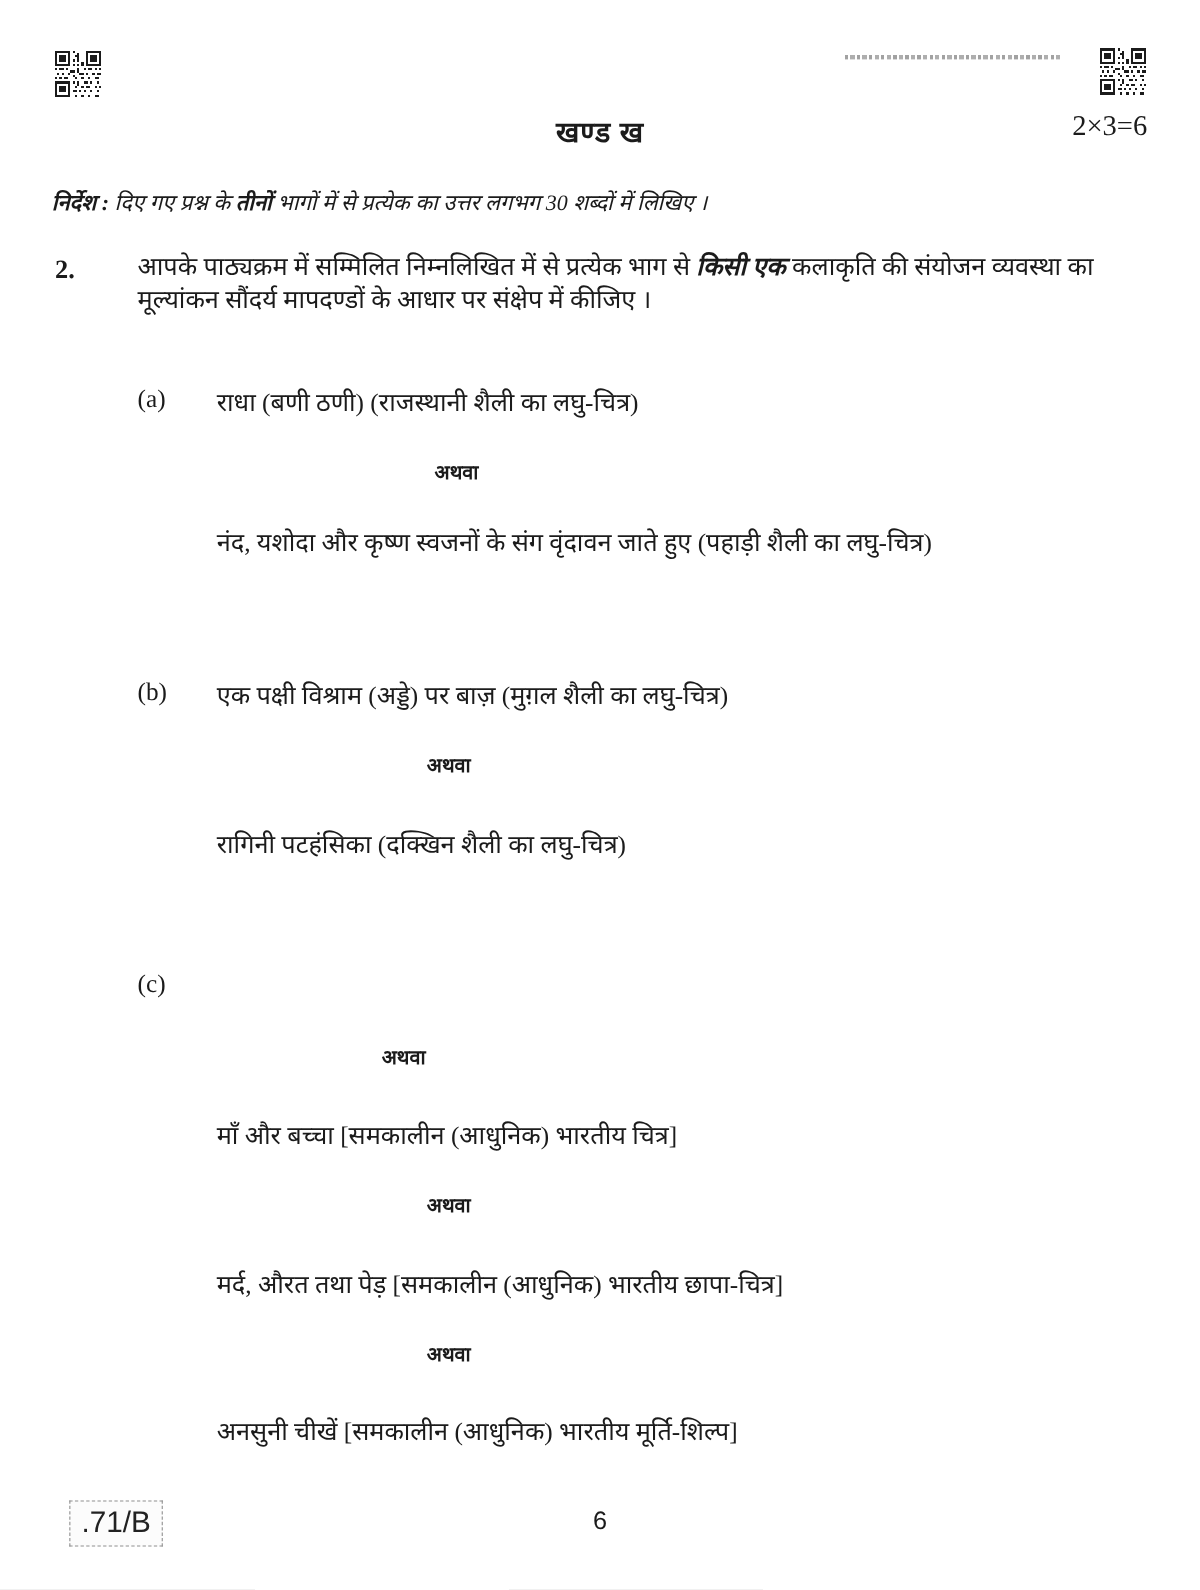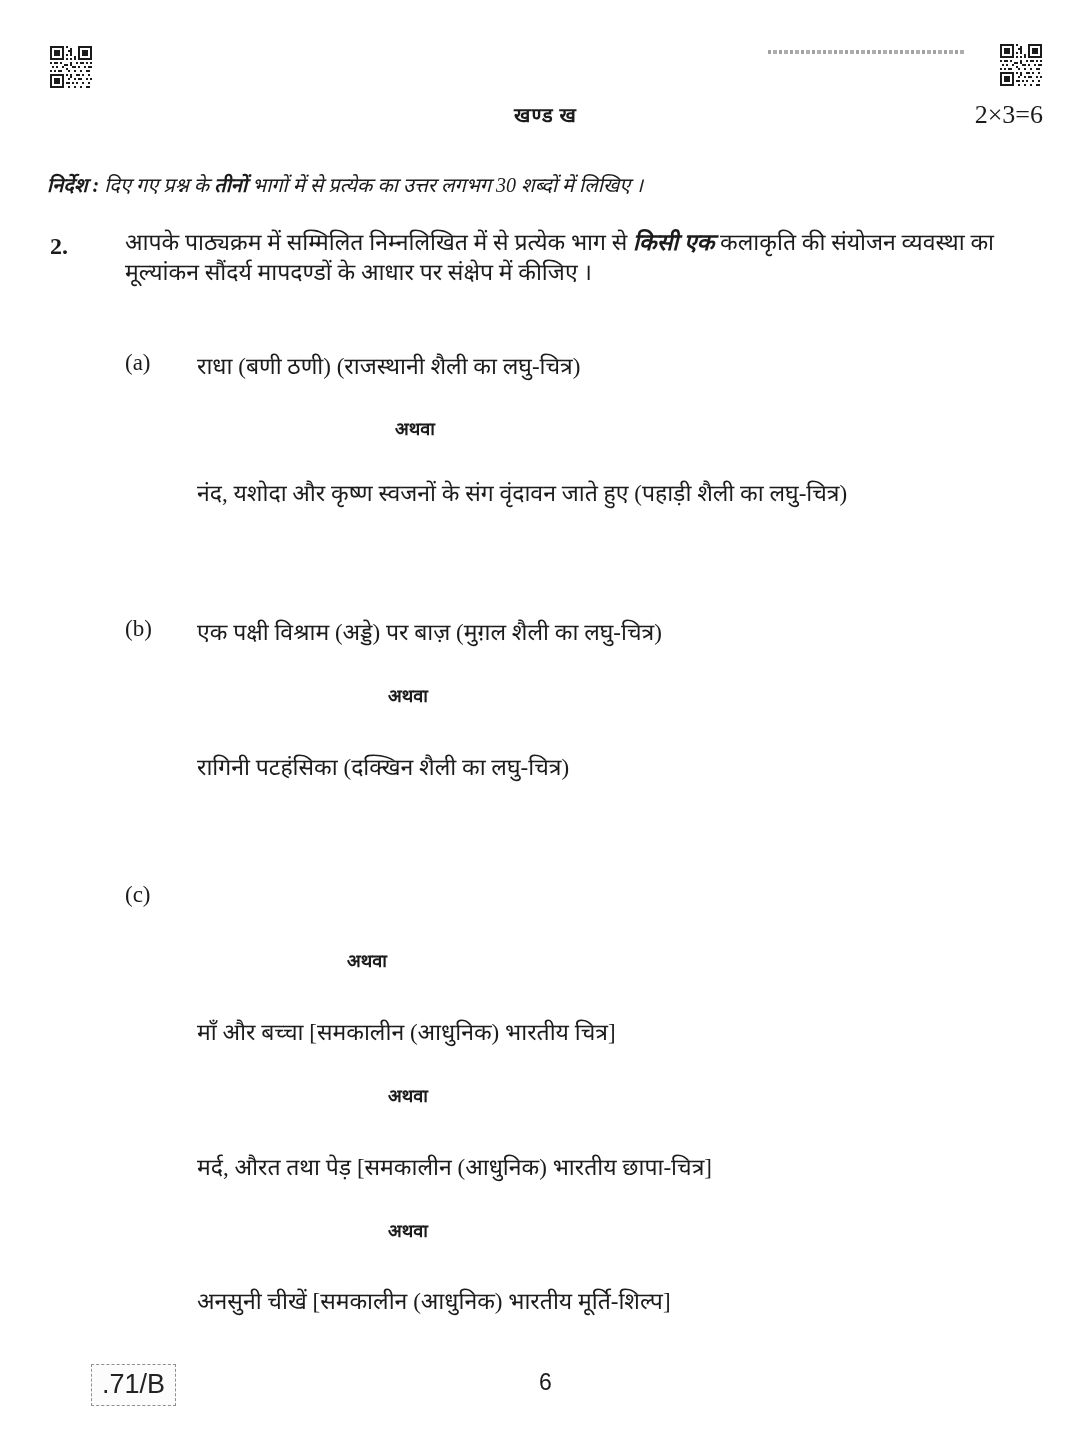--- a/index.html
+++ b/index.html
@@ -17,21 +17,21 @@
   
   .qr{width:42px;height:46px;}
   .micro-strip{
     width:196px;height:4px;
     background:repeating-linear-gradient(90deg,#8a8a8a 0 3px,#ffffff 3px 5px,#9a9a9a 5px 9px,#ffffff 9px 11px);
     opacity:.8;
   }
   .section-header{
     left:0;right:0;top:101px;
     text-align:center;
-    font-size:20px;font-weight:bold;
+    font-size:26px;font-weight:bold;
     letter-spacing:1px;
   }
   .marks{
     top:100px;right:48px;
     font-size:26px;
     font-family:"Liberation Serif","DejaVu Serif",serif;
   }
   
   .instruction{
     left:47px;top:166px;width:980px;
@@ -64,21 +64,20 @@
   }
   
   .footer-code{
     left:63px;top:1364px;
     padding:4px 10px 5px 10px;
     border:1px dashed #8f8f8f;
     font-family:"Liberation Sans","DejaVu Sans",sans-serif;
     font-size:27px;
     color:#222;
     background:#fcfcfc;
-    margin-left:28px;
   }
   .page-number{
     left:0;right:0;top:1369px;
     text-align:center;
     font-family:"Liberation Sans","DejaVu Sans",sans-serif;
     font-size:23px;
   }
 </style>
 </head>
 <body>

